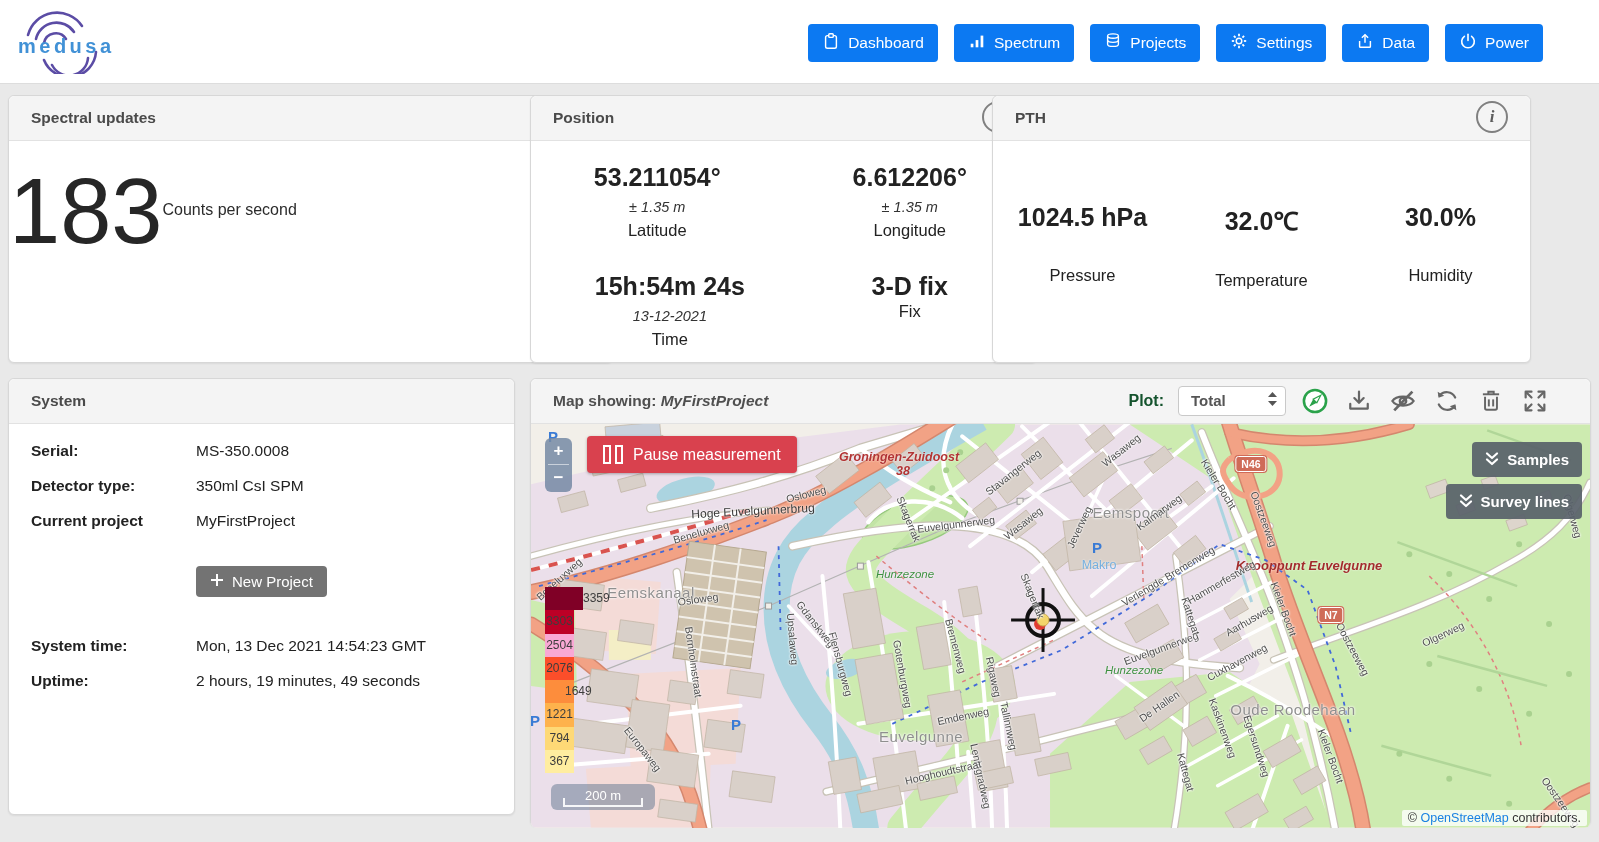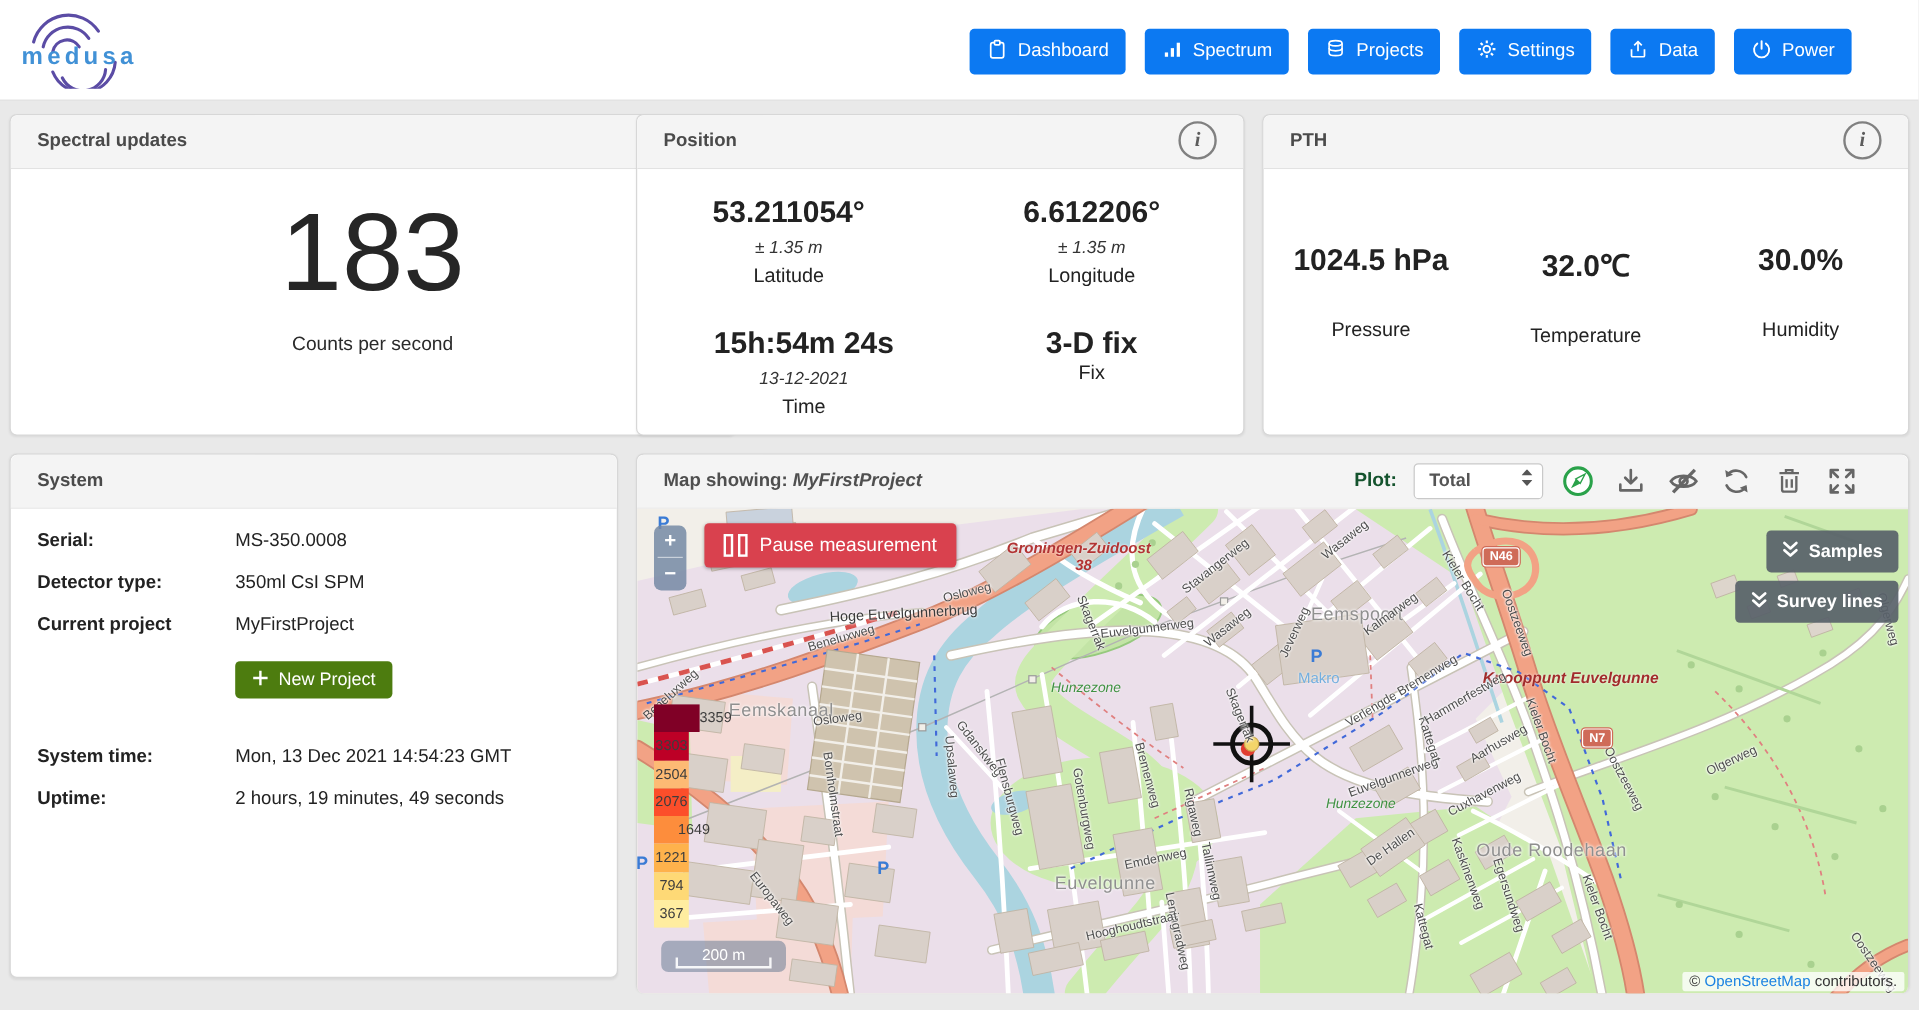--- a/index.html
+++ b/index.html
@@ -12,26 +12,26 @@
   .nav-btn{display:flex;align-items:center;gap:8px;height:38px;padding:0 14px;background:#0c79f2;border:none;border-radius:4px;color:#fff;font-size:15.5px;font-family:"Liberation Sans",sans-serif;cursor:pointer;}
   .nav-btn svg{flex:0 0 auto;}
 
   
   .card{position:absolute;background:#fff;border:1px solid #d7d7d7;border-radius:6px;box-shadow:0 1px 2px rgba(0,0,0,.07);box-sizing:border-box;}
   .card-header{position:relative;height:44px;background:#f4f4f4;border-bottom:1px solid #e2e2e2;border-radius:6px 6px 0 0;line-height:44px;padding-left:22px;font-size:15.5px;font-weight:bold;color:#4a4a4a;}
   .info-icon{position:absolute;right:22px;top:5px;width:32px;height:32px;border:2px solid #808080;border-radius:50%;box-sizing:border-box;text-align:center;line-height:27px;font-family:"Liberation Serif",serif;font-style:italic;font-size:17px;color:#5c5c5c;cursor:pointer;}
 
   #card-spectral{left:8px;top:95px;width:605px;height:268px;}
   #card-position{left:530px;top:95px;width:507px;height:268px;}
-  #card-pth{left:1052px;top:95px;width:539px;height:268px;}
+  #card-pth{left:992px;top:95px;width:539px;height:268px;}
   #card-system{left:8px;top:378px;width:507px;height:437px;}
   #card-map{left:530px;top:378px;width:1061px;height:448px;}
 
   
-  .spectral-body{display:flex;flex-direction:column;align-items:center;}
+  .spectral-body{display:flex;align-items:center;}
   .big-number{font-size:92px;font-weight:300;color:#262626;line-height:1;margin-top:24px;}
   .big-unit{font-size:16px;color:#2b2b2b;margin-top:22px;}
 
   
   .pos-row1{display:flex;margin-top:22px;}
   .pos-col{flex:1;text-align:center;}
   .pos-val{font-size:25px;font-weight:bold;color:#222;}
   .pos-err{font-size:14.5px;font-style:italic;color:#333;margin-top:7px;}
   .pos-lab{font-size:16.5px;color:#222;margin-top:6px;}
   .pos-row2{display:flex;margin-top:32px;}
@@ -42,21 +42,21 @@
   .pth-row{display:flex;margin-top:62px;}
   .pth-col{flex:1;text-align:center;}
   .pth-val{font-size:25px;font-weight:bold;color:#222;}
   .pth-lab{font-size:16.5px;color:#222;margin-top:34px;}
 
   
   .sys-body{padding:18px 0 0 22px;font-size:15.5px;color:#222;}
   .sys-row{display:flex;margin-bottom:17px;}
   .sys-label{width:165px;font-weight:bold;}
   .sys-value{}
-  .btn-new-project{display:inline-flex;align-items:center;gap:8px;margin-left:165px;margin-top:4px;height:31px;padding:0 14px;background:#4d7c0f;border:none;border-radius:4px;color:#fff;font-size:15px;font-family:"Liberation Sans",sans-serif;cursor:pointer;}
+  .btn-new-project{display:inline-flex;align-items:center;gap:8px;margin-left:165px;margin-top:19px;height:31px;padding:0 14px;background:#737373;border:none;border-radius:4px;color:#fff;font-size:15px;font-family:"Liberation Sans",sans-serif;cursor:pointer;}
   .sys-gap{height:40px;}
 
   
   .map-title{font-weight:bold;color:#4f4f4f;}
   .map-title .proj{font-style:italic;}
   .map-controls{position:absolute;right:40px;top:0;height:44px;display:flex;align-items:center;gap:14px;}
   .plot-label{font-size:16px;font-weight:bold;color:#14532d;}
   .plot-select{display:flex;align-items:center;justify-content:space-between;width:108px;height:30px;border:1px solid #c9c9c9;border-radius:4px;background:#fff;padding:0 8px 0 12px;font-size:15px;color:#555;cursor:pointer;box-sizing:border-box;}
   .tool-icon{width:30px;height:30px;display:flex;align-items:center;justify-content:center;cursor:pointer;}
 
@@ -613,21 +613,21 @@
         <span><svg width="14" height="15" viewBox="0 0 14 15" fill="none" stroke="#fff" stroke-width="2.2" stroke-linecap="round" stroke-linejoin="round">
               <polyline points="2,2.5 7,7 12,2.5"></polyline>
               <polyline points="2,8.5 7,13 12,8.5"></polyline>
             </svg></span>
         <span>Survey lines</span>
       </button>
 
       <div class="legend" id="map-legend">
           <div style="background: rgb(128, 0, 38); padding-left: 38px;">3359</div>
           <div style="background: rgb(189, 0, 38);">3303</div>
-          <div style="background: #fdba74;">2504</div>
+          <div style="background: #f9a8d4;">2504</div>
           <div style="background: rgb(252, 78, 42);">2076</div>
           <div style="background: rgb(253, 141, 60); padding-left: 20px;">1649</div>
           <div style="background: rgb(254, 178, 76);">1221</div>
           <div style="background: rgb(254, 217, 118);">794</div>
           <div style="background: rgb(255, 237, 160);">367</div>
         </div>
 
       <div class="scalebar"><span>200 m</span><i></i></div>
 
       <div class="attribution">

